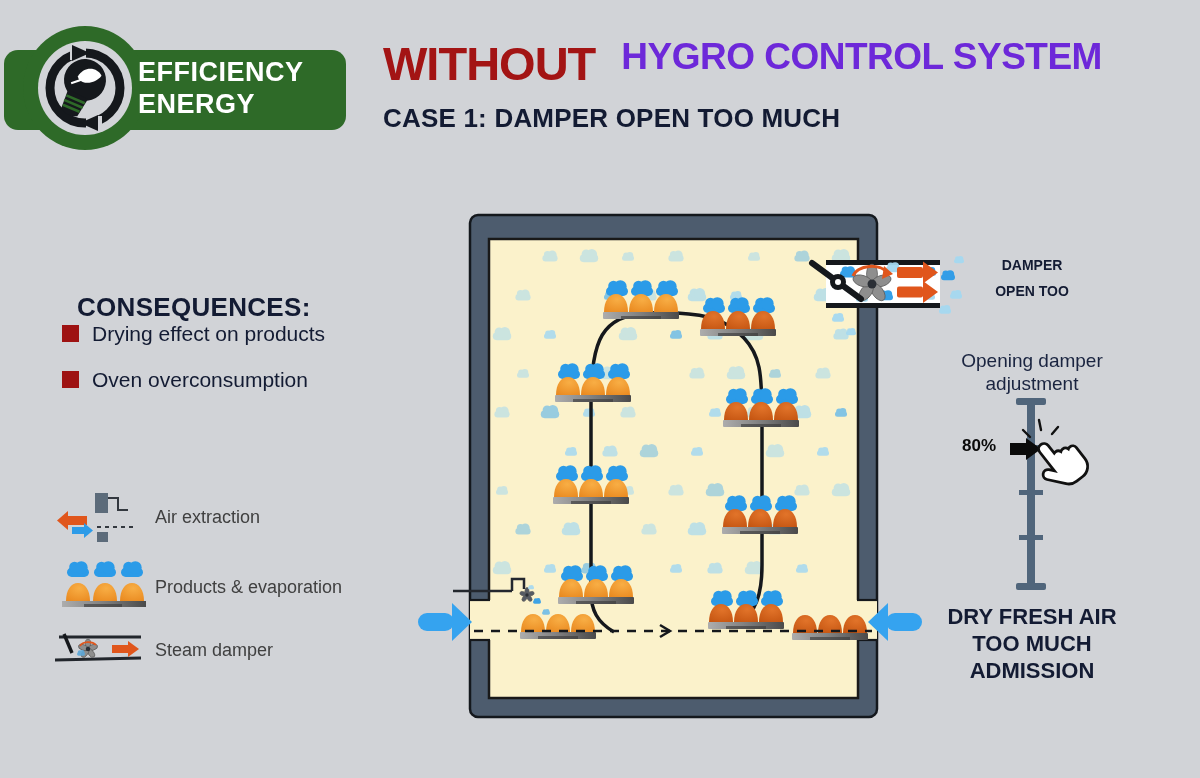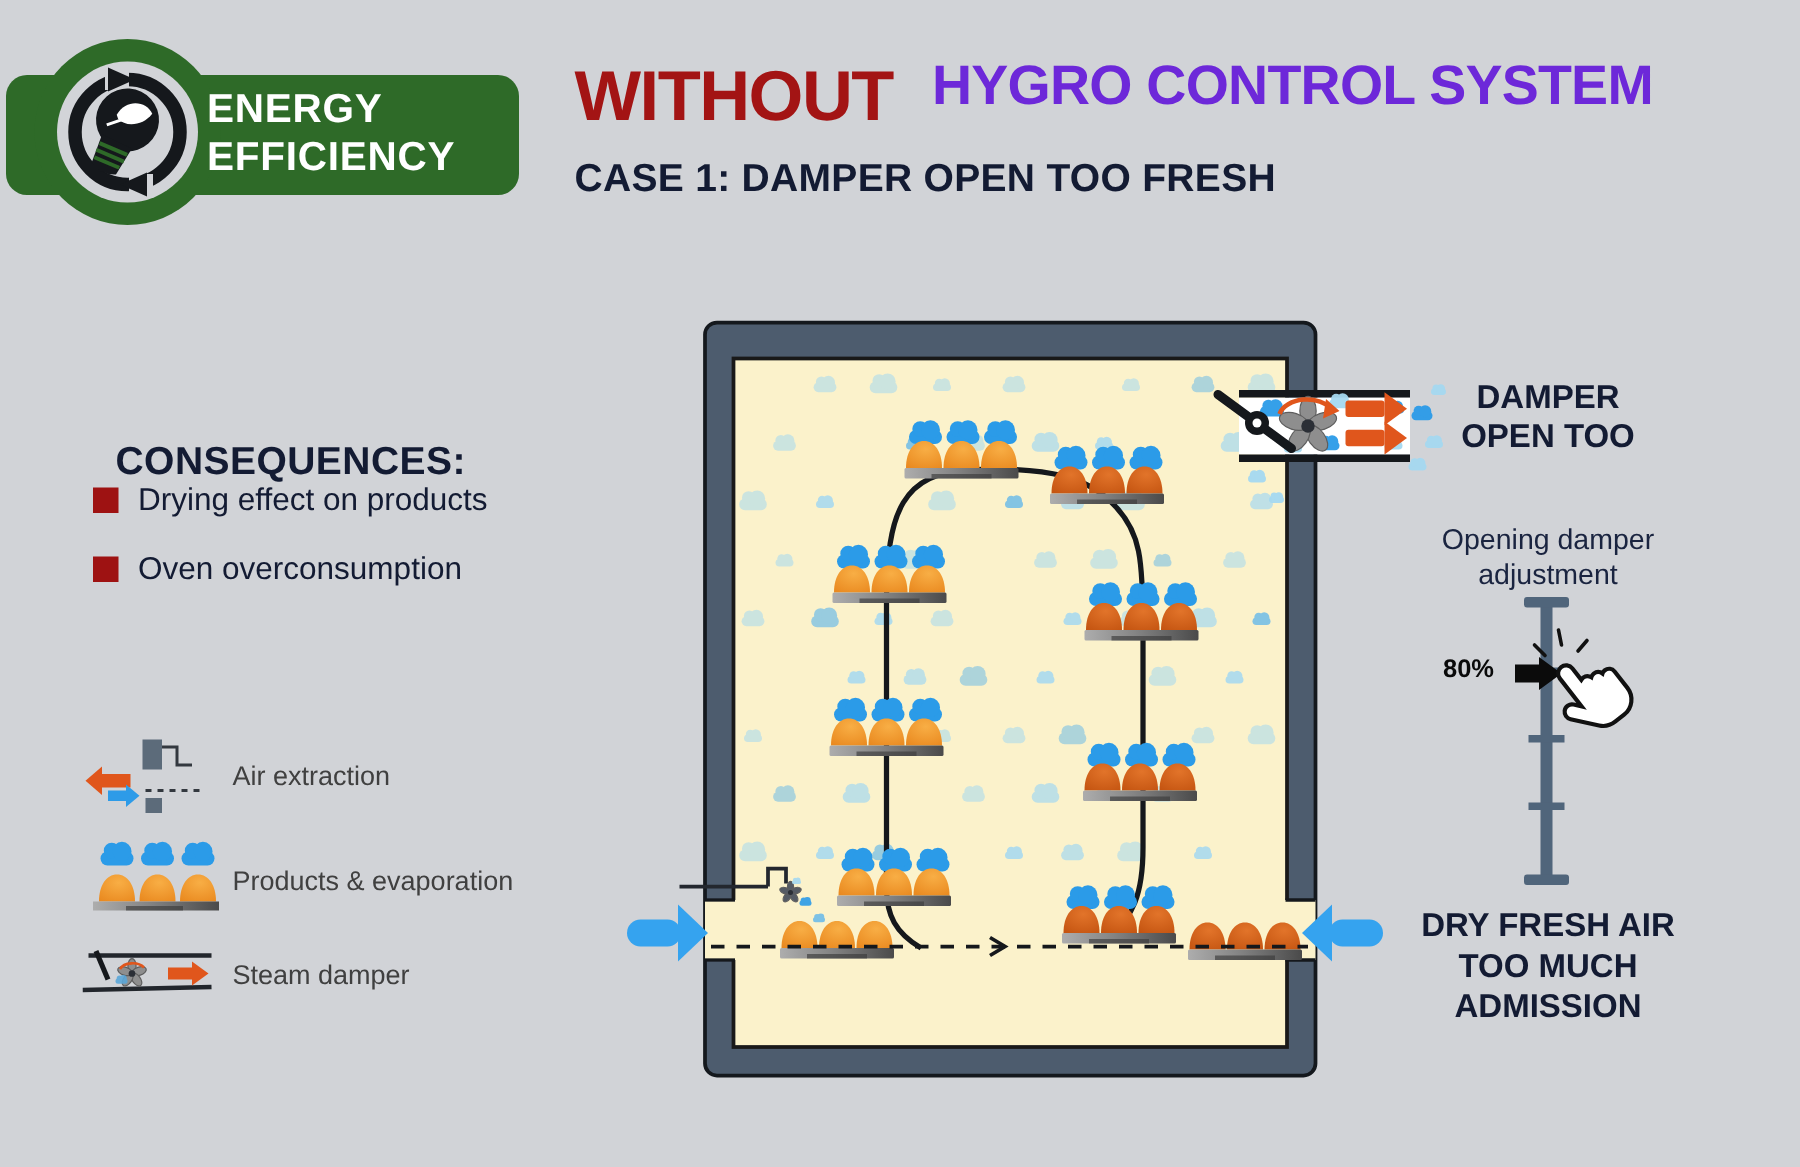--- a/index.html
+++ b/index.html
@@ -14,21 +14,21 @@
   .subtitle{left:383px;top:103px;font-size:26px;font-weight:bold;letter-spacing:0.2px;}
   .badge-text{left:138px;top:56px;color:#fff;font-weight:bold;font-size:27px;line-height:32px;letter-spacing:0.5px;}
   
   .conseq-head{left:77px;top:268px;font-size:26px;font-weight:bold;letter-spacing:0.3px;margin-top:24px;}
   .conseq-item{font-size:21px;font-weight:normal;}
   .bullet{width:17px;height:17px;background:#9E1212;}
   
   .legend-label{font-size:18px;color:#404040;}
   
   .rp{width:176px;left:944px;text-align:center;}
-  .damper-status{top:252px;font-size:22px;font-weight:bold;line-height:26px;}
+  .damper-status{top:252px;font-size:14px;font-weight:bold;line-height:26px;}
   .adjust-label{top:349px;font-size:19px;line-height:23px;color:#1A2440;}
   .pct{left:950px;top:436px;width:58px;text-align:center;font-size:17px;font-weight:bold;color:#0A0A0A;}
   .admission{top:603px;font-size:22px;font-weight:bold;line-height:27px;}
 </style>
 </head>
 <body>
 
 <svg class="abs" style="left:0;top:8px" width="360" height="150" viewBox="0 0 360 150">
   <rect x="4" y="42" width="342" height="80" rx="14" fill="#2E6A28"></rect>
   <circle cx="85" cy="80" r="62" fill="#2E6A28"></circle>
@@ -44,29 +44,29 @@
     <circle cx="0" cy="0" r="21" fill="#15181C"></circle>
     <path d="M-8,0 C-7,-13 6,-17 13,-11 C11,-1 1,5 -6,2 Z" fill="#FFFFFF"></path>
     <line x1="-11" y1="9" x2="7" y2="-9" stroke="#FFFFFF" stroke-width="2"></line>
     <path d="M-11,16 L11,16 L9,36 Q0,41 -9,36 Z" fill="#15181C"></path>
     <line x1="-10" y1="22" x2="10" y2="21" stroke="#2E6A28" stroke-width="2.6"></line>
     <line x1="-10" y1="27" x2="10" y2="26" stroke="#2E6A28" stroke-width="2.6"></line>
     <line x1="-9" y1="32" x2="9" y2="31" stroke="#2E6A28" stroke-width="2.6"></line>
   </g>
 </svg>
 <div class="abs badge-text">
+  <div>EFFICIENCY</div>
   <div>ENERGY</div>
-  <div>EFFICIENCY</div>
 </div>
 
 <div class="abs title-row">
   <span class="title-emph">WITHOUT</span>
   <span class="title-rest">HYGRO CONTROL SYSTEM</span>
 </div>
-<div class="abs subtitle navy">CASE 1: DAMPER OPEN TOO FRESH</div>
+<div class="abs subtitle navy">CASE 1: DAMPER OPEN TOO MUCH</div>
 
 <div class="abs conseq-head navy">CONSEQUENCES:</div>
 <div class="abs bullet" style="left:62px;top:325px"></div>
 <div class="abs conseq-item navy" style="left:92px;top:322px">Drying effect on products</div>
 <div class="abs bullet" style="left:62px;top:371px"></div>
 <div class="abs conseq-item navy" style="left:92px;top:368px">Oven overconsumption</div>
 
 <svg class="abs" style="left:52px;top:485px" width="95" height="62" viewBox="0 0 95 62">
   <rect x="43" y="8" width="13" height="20" fill="#5C6B7A"></rect>
   <path d="M56,13 H66 V25 H76" fill="none" stroke="#33383F" stroke-width="2"></path>

